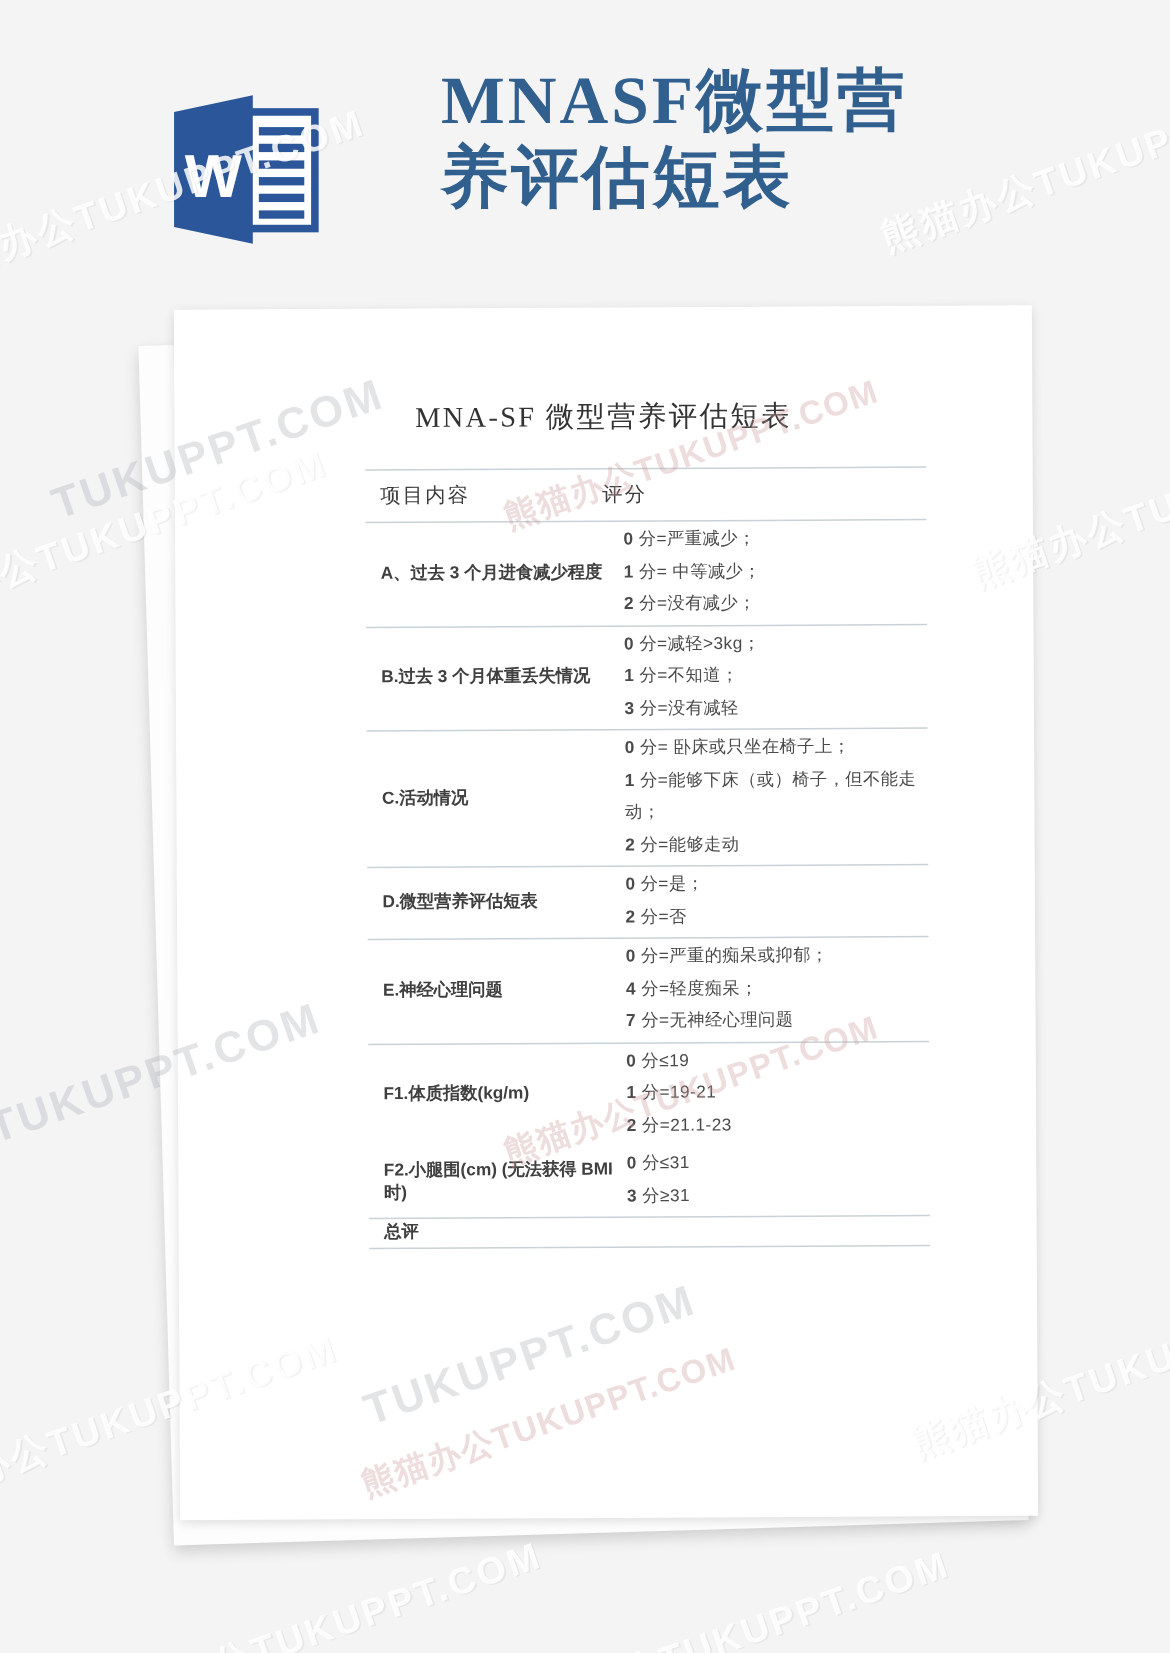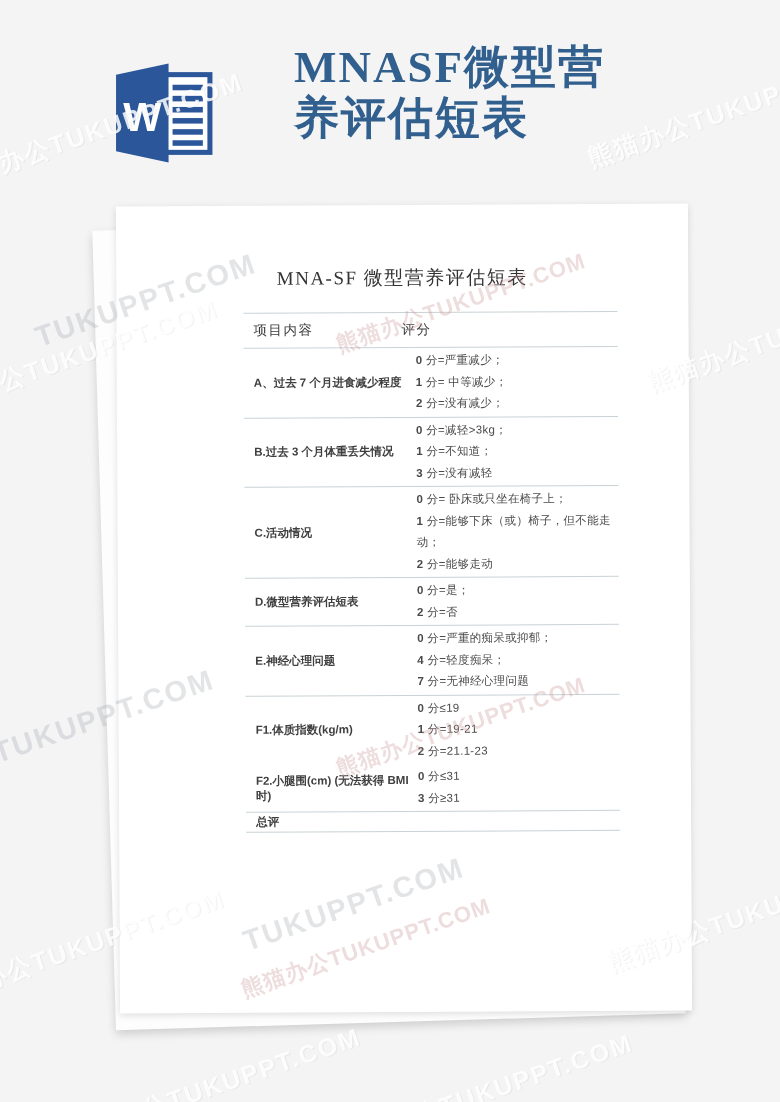--- a/index.html
+++ b/index.html
@@ -78,21 +78,21 @@
   <div class="sheet">
     <h1 class="doc-title">MNA-SF 微型营养评估短表</h1>
 
     <div class="table">
       <div class="thead">
         <span class="c1">项目内容</span>
         <span class="c2">评分</span>
       </div>
       <div id="table-rows">
           <div class="trow">
-            <div class="label">A、过去 7 个月进食减少程度</div>
+            <div class="label">A、过去 3 个月进食减少程度</div>
             <div class="opts">
               <div class="opt">0 分=严重减少；</div>
               <div class="opt">1 分= 中等减少；</div>
               <div class="opt">2 分=没有减少；</div>
             </div>
           </div>
           <div class="trow">
             <div class="label">B.过去 3 个月体重丢失情况</div>
             <div class="opts">
               <div class="opt">0 分=减轻&gt;3kg；</div>

